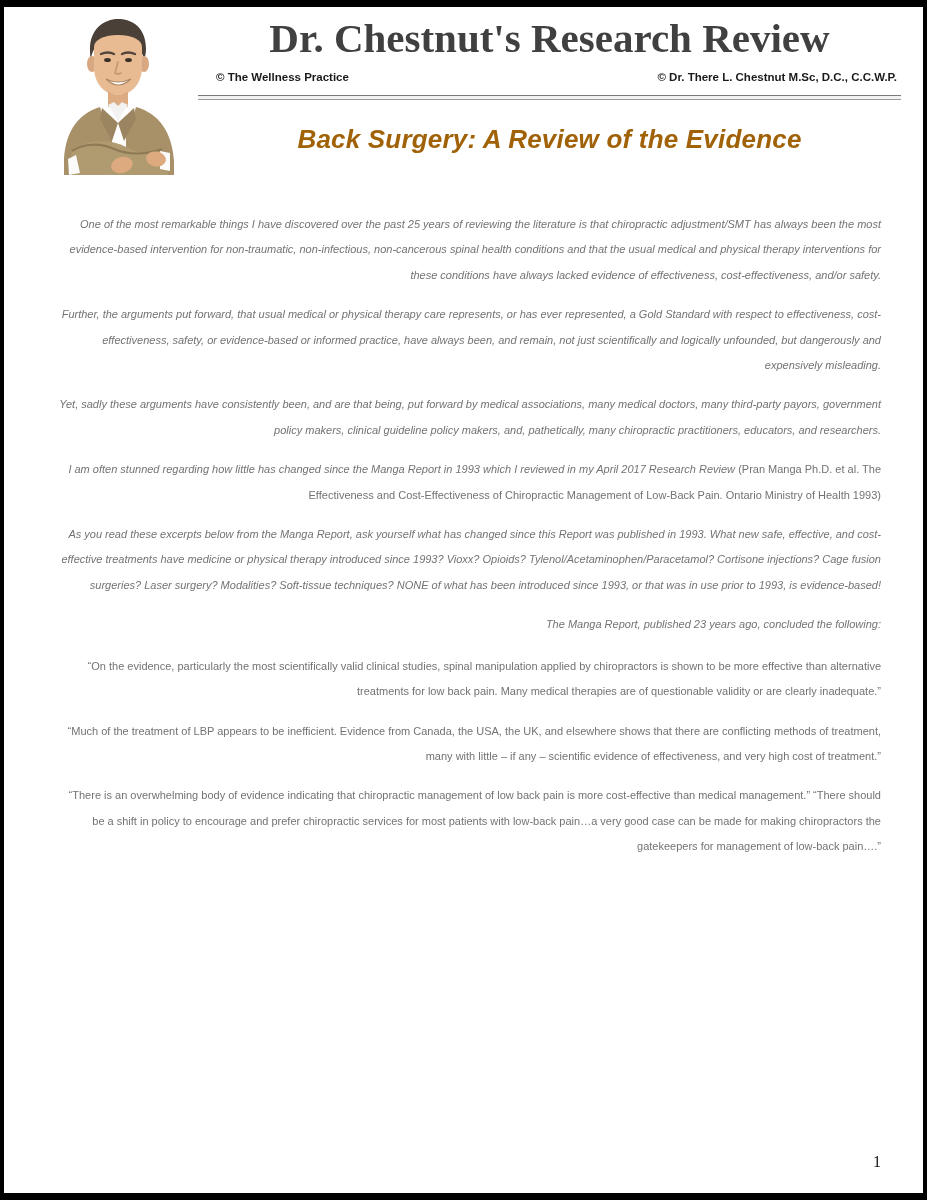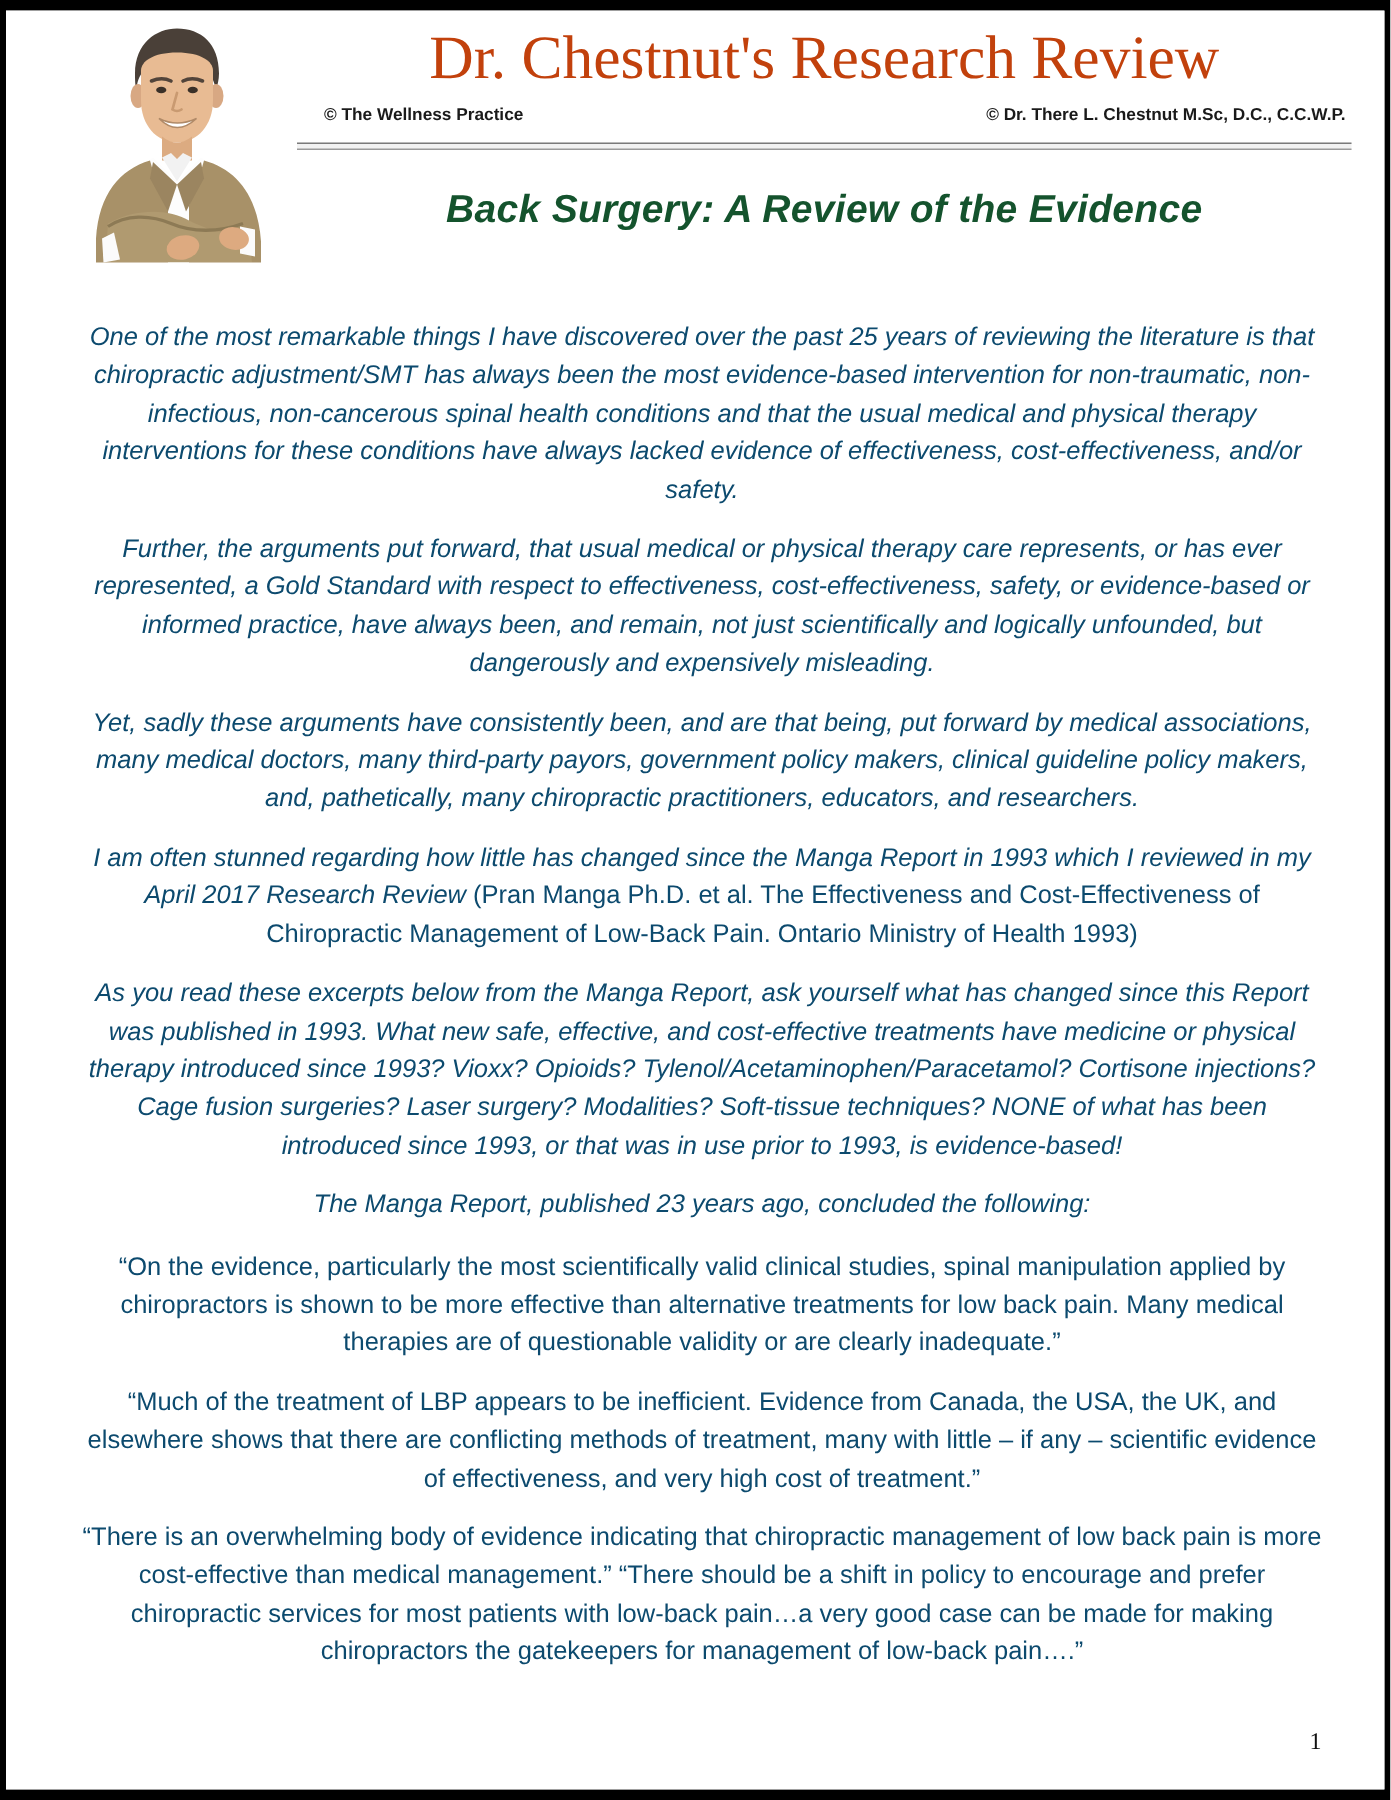--- a/index.html
+++ b/index.html
@@ -47,24 +47,25 @@
   .masthead {
     position: absolute;
     left: 192px;
     right: 20px;
     top: 6px;
   }
   .masthead-title {
     font-family: "Liberation Serif", "DejaVu Serif", serif;
     font-size: 41px;
     line-height: 50px;
-    color: #c2410c;
+    color: #404040;
     text-align: center;
     letter-spacing: 0px;
     white-space: nowrap;
+    font-weight: bold;
   }
   .credits {
     position: relative;
     margin-top: 8px;
     height: 16px;
     font-size: 11.5px;
     font-weight: bold;
     color: #1a1a1a;
   }
   .credit-left {
@@ -86,37 +87,37 @@
     border-bottom: 1px solid #9a9a9a;
     background: #f2f2f2;
   }
 
   .doc-title {
     margin-top: 24px;
     text-align: center;
     font-size: 26px;
     font-weight: bold;
     font-style: italic;
-    color: #14532d;
+    color: #a16207;
     letter-spacing: 0.2px;
   }
 
   
   .body-area {
     position: absolute;
     left: 51px;
     top: 205px;
     width: 826px;
   }
   p.para {
     margin: 0 0 14px 0;
-    font-size: 17px;
+    font-size: 11px;
     line-height: 25.4px;
-    color: #0c4a6e;
-    text-align: center;
+    color: #737373;
+    text-align: right;
   }
   p.para.italic {
     font-style: italic;
   }
   p.para .roman {
     font-style: normal;
   }
   p.para.tight {
     margin-bottom: 16px;
   }

